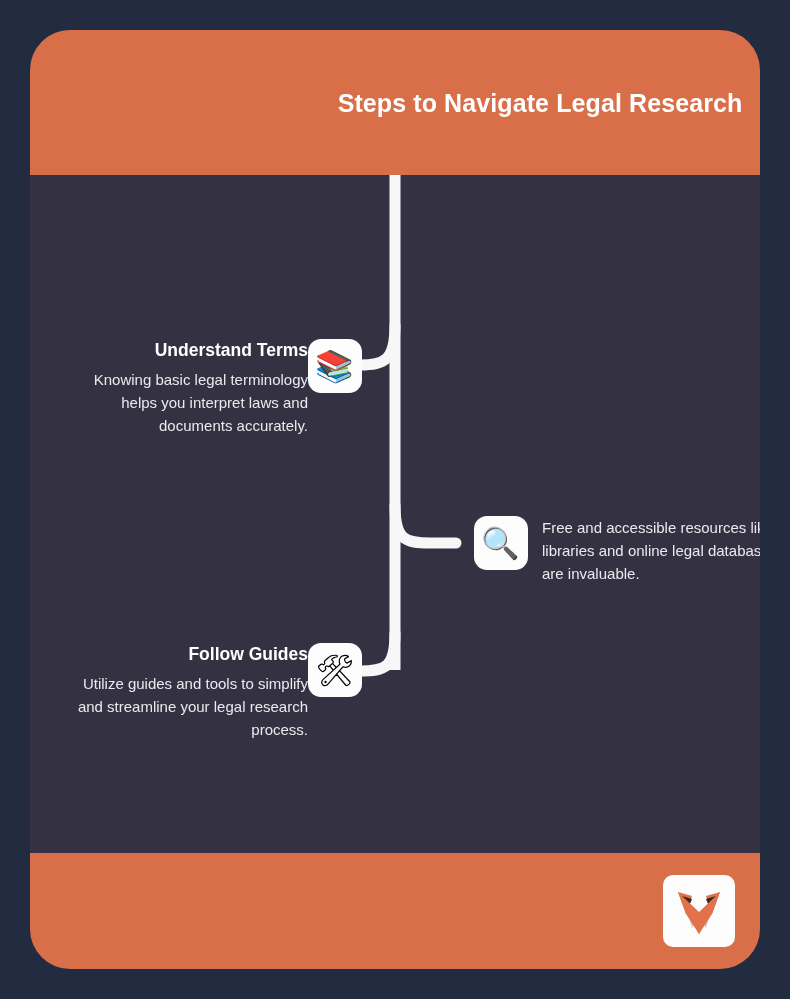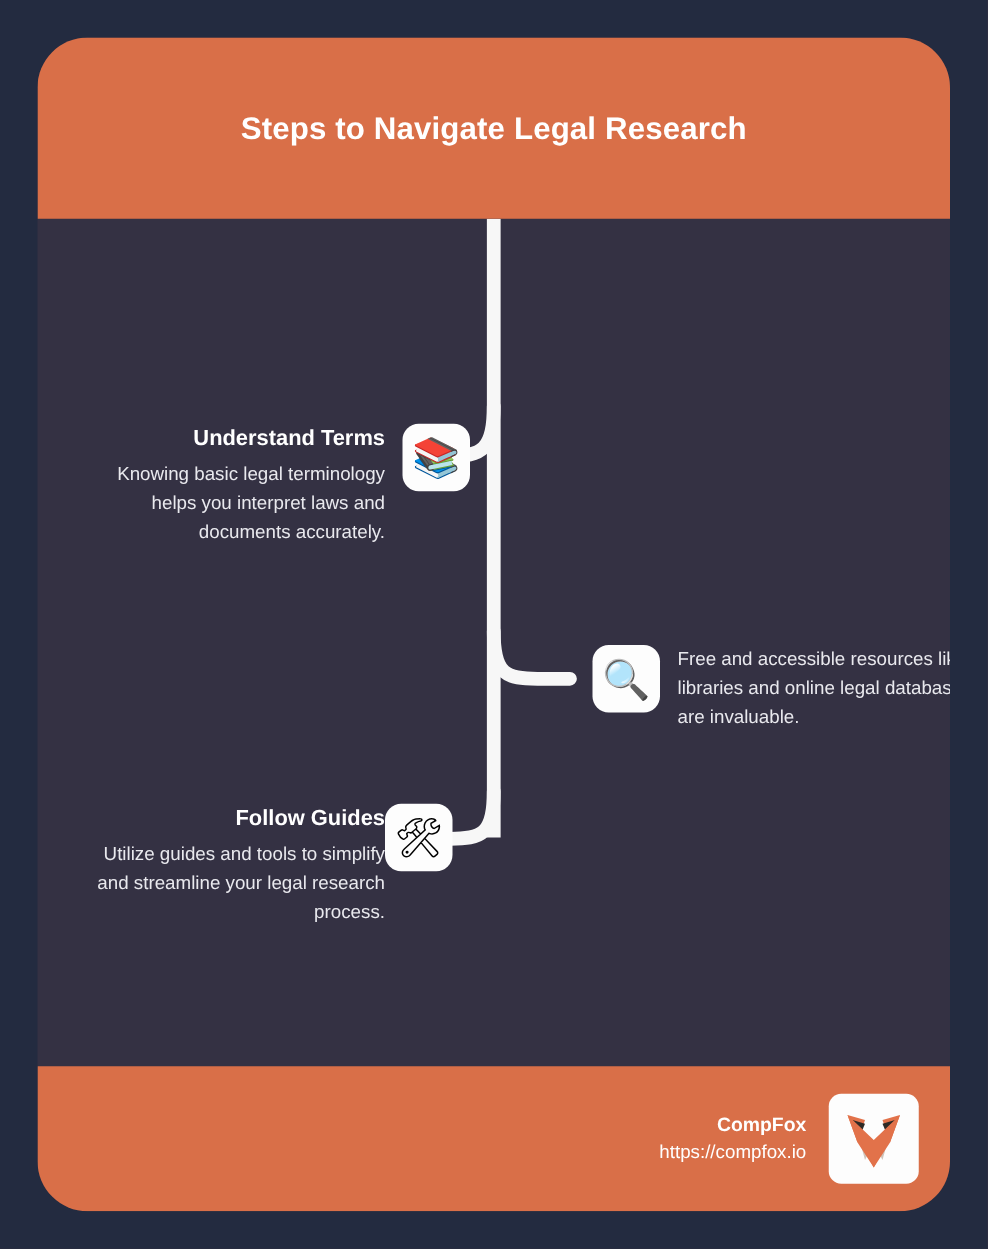--- a/index.html
+++ b/index.html
@@ -28,21 +28,21 @@
   
   .header {
     position: absolute;
     left: 0;
     top: 0;
     width: 730px;
     height: 145px;
     background: #d96f48;
     display: flex;
     align-items: center;
-    justify-content: center;
+    justify-content: flex-end;
   }
   .header-title {
     width: 440px;
     text-align: center;
     color: #ffffff;
     font-size: 25px;
     font-weight: bold;
     line-height: 38px;
     letter-spacing: 0.1px;
   }
@@ -98,21 +98,21 @@
     color: #e9e9ee;
     font-size: 15px;
     line-height: 23px;
   }
 
   .align-right { text-align: right; align-items: flex-end; }
   .align-left  { text-align: left;  align-items: flex-start; }
 
   
   #step-1 { left: 38px; top: 309px; width: 308px; }
-  #step-1 .step-text { width: 240px; margin-right: 14px; }
+  #step-1 .step-text { width: 240px; }
   
   #step-2 { left: 444px; top: 486px; width: 310px; }
   #step-2 .step-text { width: 236px; margin-left: 14px; }
   
   #step-3 { left: 38px; top: 613px; width: 308px; }
   #step-3 .step-text { width: 240px; margin-right: 0; }
 
   
   .footer {
     position: absolute;
@@ -197,24 +197,20 @@
     <div class="step-text align-right">
       <div class="step-title">Follow Guides</div>
       <div class="step-desc">Utilize guides and tools to simplify and streamline your legal research process.</div>
     </div>
     <div class="icon-tile">
       <span>🛠</span>
     </div>
   </div>
 
   <div class="footer">
-    <div class="footer-text">
-      <div class="footer-brand">CompFox</div>
-      <div class="footer-url">https://compfox.io</div>
-    </div>
     <div class="footer-logo">
       <svg width="54" height="54" viewBox="0 0 54 54">
 
         <polygon points="6,8 20,12 14,30" fill="#e2724a"></polygon>
 
         <polygon points="10,12 20,15 15,27" fill="#2e2a26"></polygon>
 
         <polygon points="14,22 27,30 20,44" fill="#cfc4bb"></polygon>
 
         <polygon points="48,8 34,12 40,30" fill="#e2724a"></polygon>

